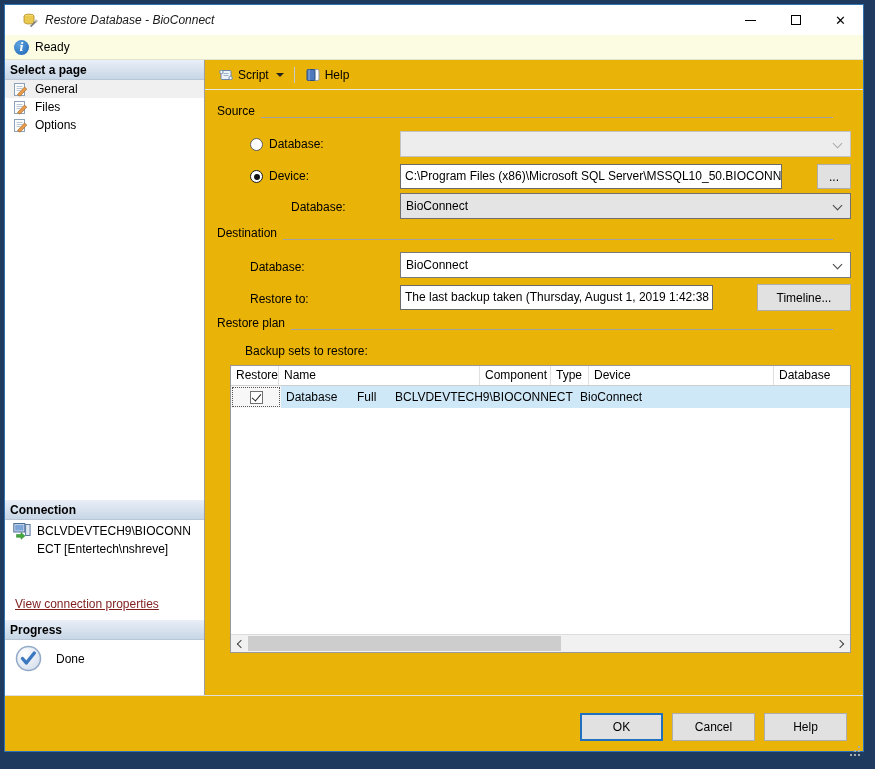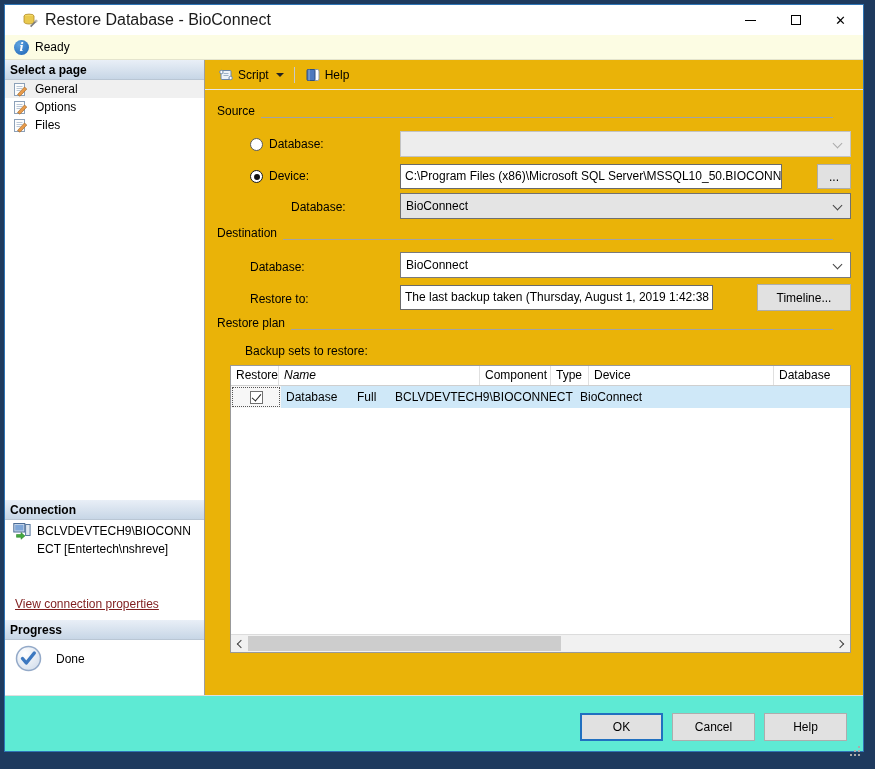--- a/index.html
+++ b/index.html
@@ -10,21 +10,21 @@
     font-family:"Liberation Sans", sans-serif; font-size:12px; color:#000;
   }
   .window {
     position:absolute; left:4px; top:4px; width:860px; height:748px;
     border:1px solid #2E74B5; background:#F0F0F0;
     display:flex; flex-direction:column;
   }
   
   .titlebar { height:30px; background:#FFFFFF; display:flex; align-items:center; flex:0 0 auto; }
   .titlebar .app-icon { width:16px; height:16px; margin:0 7px 0 17px; flex:0 0 auto; }
-  .titlebar .title-text { font-size:16px; color:#1A1A1A; }
+  .titlebar .title-text { font-size:12px; color:#1A1A1A;font-style:italic; }
   .win-controls { margin-left:auto; display:flex; height:100%; }
   .win-btn { width:45px; height:100%; display:flex; align-items:center; justify-content:center; cursor:default; }
   .glyph-min { width:11px; height:1px; background:#000; display:block; }
   .glyph-max { width:10px; height:10px; border:1px solid #000; display:block; }
   .glyph-close { font-size:13px; color:#000; line-height:1; }
   
   .statusbar { height:25px; background:#FCFCE3; border-bottom:1px solid #E4E4CE; display:flex; align-items:center; padding-left:9px; flex:0 0 auto; }
   .info-icon { width:15px; height:15px; border-radius:50%; background:radial-gradient(circle at 35% 30%, #5FA4E0, #1B62B4); color:#fff;
     font-family:"DejaVu Serif", serif; font-style:italic; font-weight:bold; font-size:11px; line-height:15px; text-align:center; margin-right:6px; }
   
@@ -78,21 +78,21 @@
   .checkbox { width:13px; height:13px; background:#fff; border:1px solid #707070; position:relative; }
   .checkbox.checked::after { content:""; position:absolute; left:3.2px; top:0.8px; width:4px; height:8px; border-right:1.5px solid #222; border-bottom:1.5px solid #222; transform:rotate(40deg); }
   .grid-empty { flex:1 1 auto; background:#fff; }
   .hscroll { height:18px; flex:0 0 auto; background:#F1F1F1; border-top:1px solid #DCDCDC; position:relative; }
   .hs-arrow { position:absolute; top:0; width:17px; height:100%; display:flex; align-items:center; justify-content:center; }
   .hs-arrow span { width:6px; height:6px; border-left:1.4px solid #3F3F3F; border-bottom:1.4px solid #3F3F3F; display:block; }
   .hs-left { left:0; } .hs-left span { transform:rotate(45deg); margin-left:3px; }
   .hs-right { right:0; } .hs-right span { transform:rotate(-135deg); margin-right:3px; }
   .hs-thumb { position:absolute; left:17px; top:1px; bottom:1px; width:313px; background:#CDCDCD; }
   
-  .footer { flex:0 0 auto; height:56px; background:#5eead4; border-top:1px solid #DFDFDF; display:flex; justify-content:flex-end; align-items:flex-start; gap:9px; padding:17px 16px 0 0; position:relative; }
+  .footer { flex:0 0 auto; height:56px; background:#eab308; border-top:1px solid #DFDFDF; display:flex; justify-content:flex-end; align-items:flex-start; gap:9px; padding:17px 16px 0 0; position:relative; }
   .footer .btn { width:83px; height:28px; }
   .btn-ok { border:2px solid #2170C0; }
   .grip { position:absolute; right:3px; bottom:3px; width:2px; height:2px; background:#ABABAB;
     box-shadow:-4px 4px #ABABAB, 0 4px #ABABAB, -8px 8px #ABABAB, -4px 8px #ABABAB, 0 8px #ABABAB; top:auto; }
 </style>
 </head>
 <body>
 
 <div class="window">
 
@@ -134,29 +134,29 @@
               <path d="M4.5 13.5 L11.5 6 L13.8 8 L7 15.2 Z" fill="#E89B4B" stroke="#9C5F1E" stroke-width="0.6"></path>
             </svg>
           <span>General</span>
         </div>
         <div class="page-item">
           <svg viewBox="0 0 16 16">
               <rect x="1.5" y="2.5" width="10" height="12" fill="#FDFDFD" stroke="#8CA0B8"></rect>
               <path stroke="#B9C6D6" d="M3.5 5.5h6M3.5 7.5h6M3.5 9.5h4" fill="none"></path>
               <path d="M4.5 13.5 L11.5 6 L13.8 8 L7 15.2 Z" fill="#E89B4B" stroke="#9C5F1E" stroke-width="0.6"></path>
             </svg>
-          <span>Options</span>
+          <span>Files</span>
         </div>
         <div class="page-item">
           <svg viewBox="0 0 16 16">
               <rect x="1.5" y="2.5" width="10" height="12" fill="#FDFDFD" stroke="#8CA0B8"></rect>
               <path stroke="#B9C6D6" d="M3.5 5.5h6M3.5 7.5h6M3.5 9.5h4" fill="none"></path>
               <path d="M4.5 13.5 L11.5 6 L13.8 8 L7 15.2 Z" fill="#E89B4B" stroke="#9C5F1E" stroke-width="0.6"></path>
             </svg>
-          <span>Files</span>
+          <span>Options</span>
         </div>
       </div>
 
       <div class="panel-header conn-header">Connection</div>
       <div class="conn-body">
         <svg viewBox="0 0 18 18">
           <rect x="0.8" y="1.5" width="11" height="8.5" fill="#C8D7EA" stroke="#4A6B96"></rect>
           <rect x="2.2" y="2.9" width="8.2" height="5.6" fill="#7EA6D8"></rect>
           <rect x="12.6" y="2.5" width="4.5" height="11" fill="#DFE7F0" stroke="#5A7AA0"></rect>
           <path d="M3.5 12.5 h4.5 v-2 l4 3.4 -4 3.4 v-2 h-4.5 z" fill="#44A93F" stroke="#1F7A1F" stroke-width="0.5"></path>
@@ -241,21 +241,21 @@
 
       <div class="group-caption" style="top:256px;">
         <span class="cap">Restore plan</span>
           <span class="line"></span>
       </div>
       <span class="lbl" style="left:40px; top:284px;">Backup sets to restore:</span>
 
       <div class="grid">
         <div class="grid-header">
           <div class="gh-cell" style="width:48px;">Restore</div>
-          <div class="gh-cell" style="width:201px;font-style:italic;">Name</div>
+          <div class="gh-cell" style="width:201px;">Name</div>
           <div class="gh-cell" style="width:71px;">Component</div>
           <div class="gh-cell" style="width:38px;">Type</div>
           <div class="gh-cell" style="width:185px;">Device</div>
           <div class="gh-cell" style="flex:1; border-right:none;">Database</div>
         </div>
         <div class="grid-row">
           <div class="restore-cell" style="width:50px;">
             <span class="checkbox checked"></span>
           </div>
           <div class="gr-cell" style="width:71px;">Database</div>

